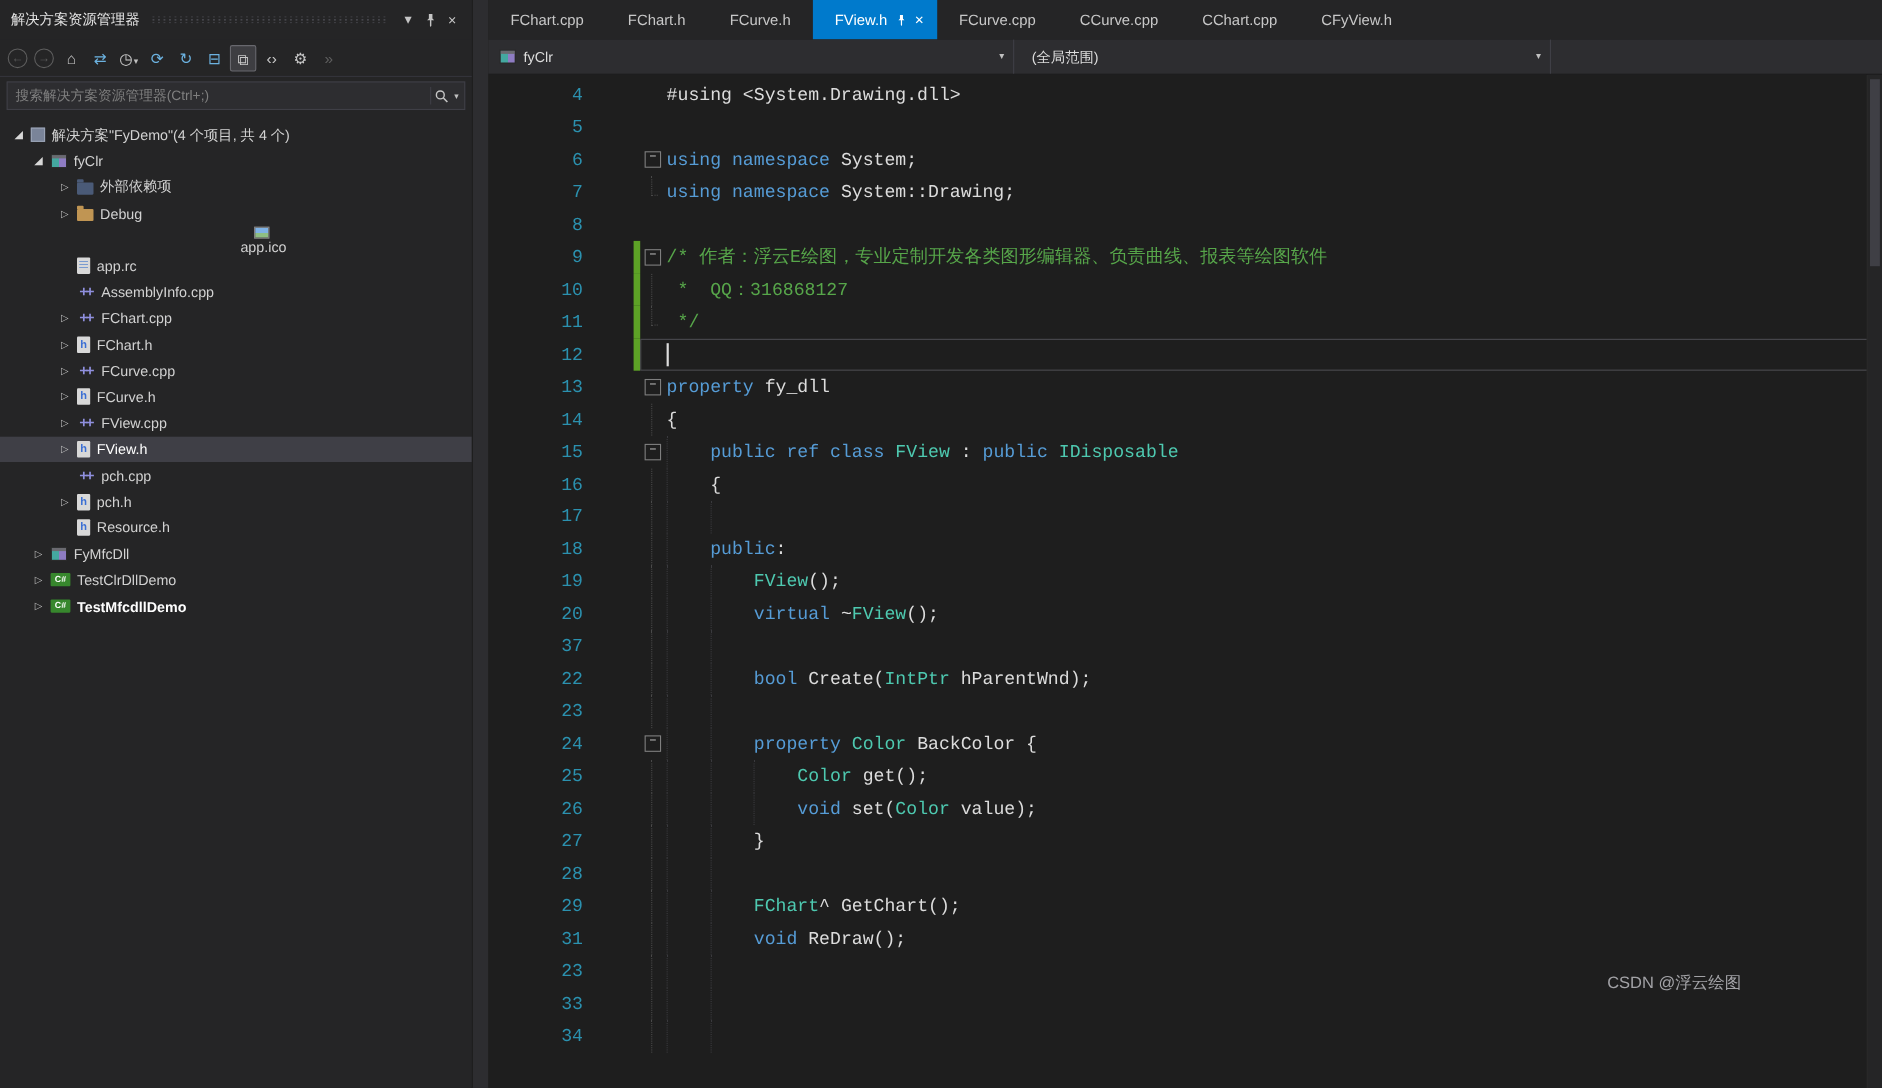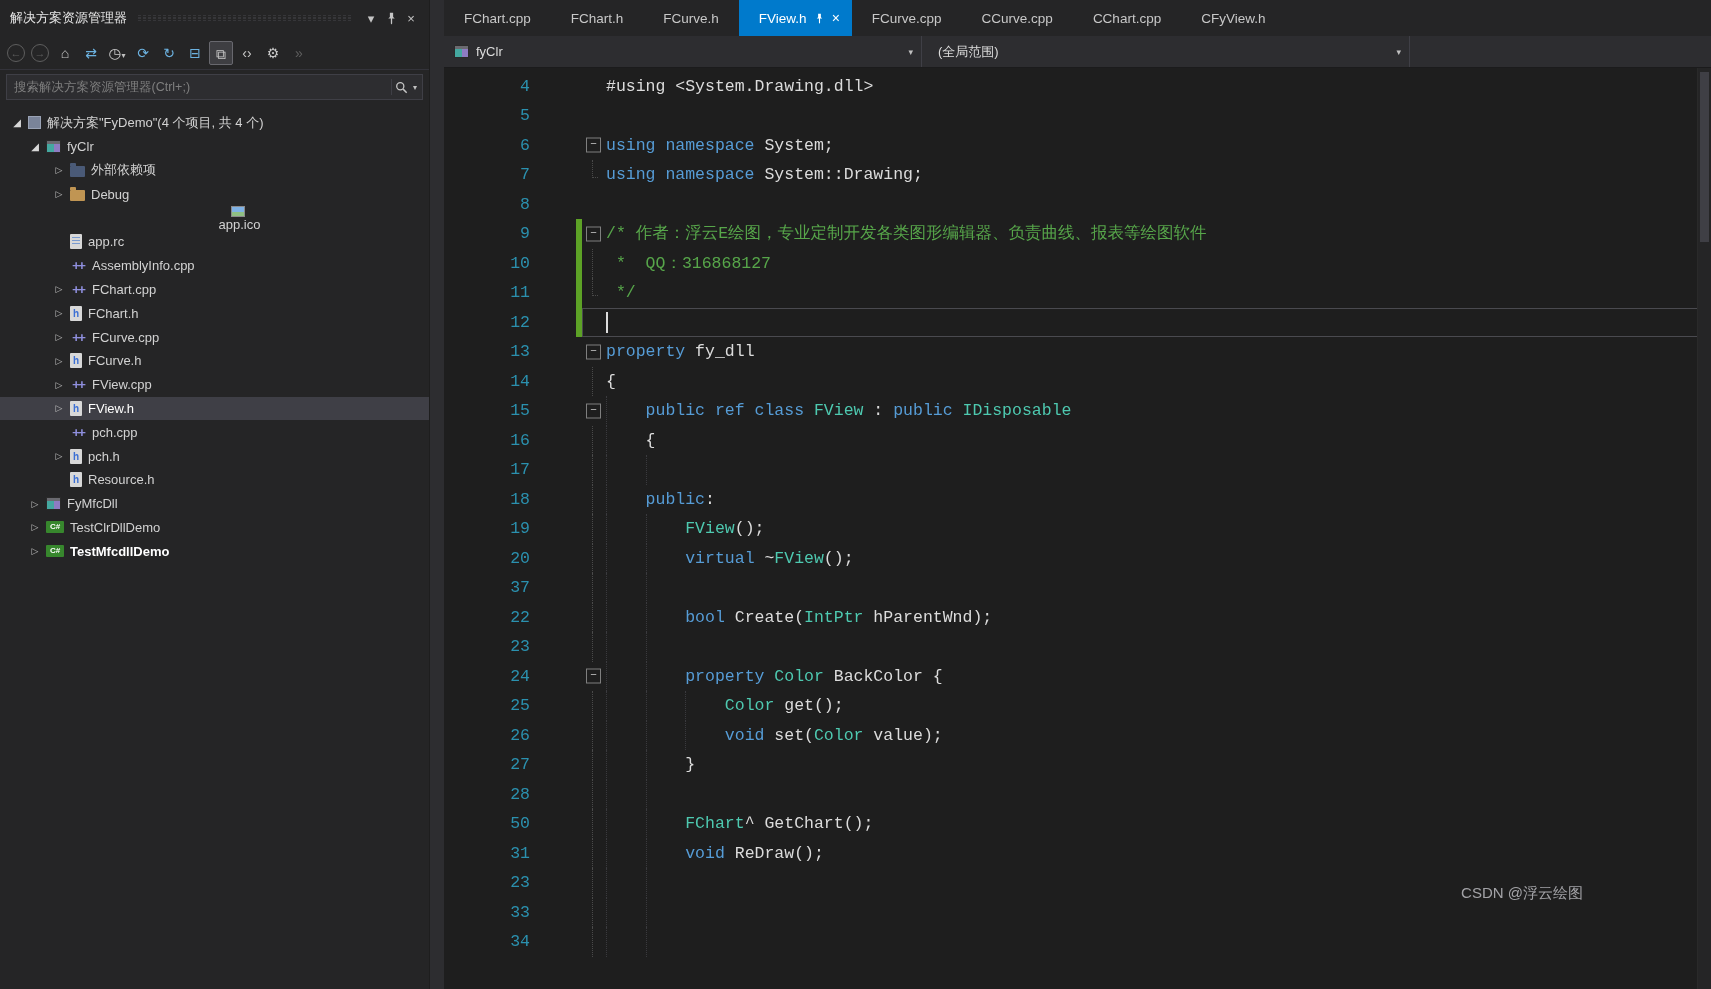--- a/index.html
+++ b/index.html
@@ -329,21 +329,21 @@
           <div class="cl"><span class="ln">19</span><span class="chg"></span><span class="body"><span class="fold line"></span><span class="ct"><i class="guide" style="left: 0px;"></i><i class="guide" style="left: 39.6px;"></i><span class="tk-p">        </span><span class="tk-t">FView</span><span class="tk-p">();</span></span></span></div>
           <div class="cl"><span class="ln">20</span><span class="chg"></span><span class="body"><span class="fold line"></span><span class="ct"><i class="guide" style="left: 0px;"></i><i class="guide" style="left: 39.6px;"></i><span class="tk-p">        </span><span class="tk-k">virtual</span><span class="tk-p"> ~</span><span class="tk-t">FView</span><span class="tk-p">();</span></span></span></div>
           <div class="cl"><span class="ln">37</span><span class="chg"></span><span class="body"><span class="fold line"></span><span class="ct"><i class="guide" style="left: 0px;"></i><i class="guide" style="left: 39.6px;"></i></span></span></div>
           <div class="cl"><span class="ln">22</span><span class="chg"></span><span class="body"><span class="fold line"></span><span class="ct"><i class="guide" style="left: 0px;"></i><i class="guide" style="left: 39.6px;"></i><span class="tk-p">        </span><span class="tk-k">bool</span><span class="tk-p"> Create(</span><span class="tk-t">IntPtr</span><span class="tk-p"> hParentWnd);</span></span></span></div>
           <div class="cl"><span class="ln">23</span><span class="chg"></span><span class="body"><span class="fold line"></span><span class="ct"><i class="guide" style="left: 0px;"></i><i class="guide" style="left: 39.6px;"></i></span></span></div>
           <div class="cl"><span class="ln">24</span><span class="chg"></span><span class="body"><span class="fold minus"></span><span class="ct"><i class="guide" style="left: 0px;"></i><i class="guide" style="left: 39.6px;"></i><span class="tk-p">        </span><span class="tk-k">property</span><span class="tk-p"> </span><span class="tk-t">Color</span><span class="tk-p"> BackColor {</span></span></span></div>
           <div class="cl"><span class="ln">25</span><span class="chg"></span><span class="body"><span class="fold line"></span><span class="ct"><i class="guide" style="left: 0px;"></i><i class="guide" style="left: 39.6px;"></i><i class="guide" style="left: 79.2px;"></i><span class="tk-p">            </span><span class="tk-t">Color</span><span class="tk-p"> get();</span></span></span></div>
           <div class="cl"><span class="ln">26</span><span class="chg"></span><span class="body"><span class="fold line"></span><span class="ct"><i class="guide" style="left: 0px;"></i><i class="guide" style="left: 39.6px;"></i><i class="guide" style="left: 79.2px;"></i><span class="tk-p">            </span><span class="tk-k">void</span><span class="tk-p"> set(</span><span class="tk-t">Color</span><span class="tk-p"> value);</span></span></span></div>
           <div class="cl"><span class="ln">27</span><span class="chg"></span><span class="body"><span class="fold line"></span><span class="ct"><i class="guide" style="left: 0px;"></i><i class="guide" style="left: 39.6px;"></i><span class="tk-p">        }</span></span></span></div>
           <div class="cl"><span class="ln">28</span><span class="chg"></span><span class="body"><span class="fold line"></span><span class="ct"><i class="guide" style="left: 0px;"></i><i class="guide" style="left: 39.6px;"></i></span></span></div>
-          <div class="cl"><span class="ln">50</span><span class="chg"></span><span class="body"><span class="fold line"></span><span class="ct"><i class="guide" style="left: 0px;"></i><i class="guide" style="left: 39.6px;"></i><span class="tk-p">        </span><span class="tk-t">FChart</span><span class="tk-p">^ GetChart();</span></span></span></div>
+          <div class="cl"><span class="ln">29</span><span class="chg"></span><span class="body"><span class="fold line"></span><span class="ct"><i class="guide" style="left: 0px;"></i><i class="guide" style="left: 39.6px;"></i><span class="tk-p">        </span><span class="tk-t">FChart</span><span class="tk-p">^ GetChart();</span></span></span></div>
           <div class="cl"><span class="ln">31</span><span class="chg"></span><span class="body"><span class="fold line"></span><span class="ct"><i class="guide" style="left: 0px;"></i><i class="guide" style="left: 39.6px;"></i><span class="tk-p">        </span><span class="tk-k">void</span><span class="tk-p"> ReDraw();</span></span></span></div>
           <div class="cl"><span class="ln">23</span><span class="chg"></span><span class="body"><span class="fold line"></span><span class="ct"><i class="guide" style="left: 0px;"></i><i class="guide" style="left: 39.6px;"></i></span></span></div>
           <div class="cl"><span class="ln">33</span><span class="chg"></span><span class="body"><span class="fold line"></span><span class="ct"><i class="guide" style="left: 0px;"></i><i class="guide" style="left: 39.6px;"></i></span></span></div>
           <div class="cl"><span class="ln">34</span><span class="chg"></span><span class="body"><span class="fold line"></span><span class="ct"><i class="guide" style="left: 0px;"></i><i class="guide" style="left: 39.6px;"></i></span></span></div>
         </div>
       <div class="vscroll">
         <div class="thumb"></div>
       </div>
       <div class="watermark">CSDN @浮云绘图</div>
     </div>

